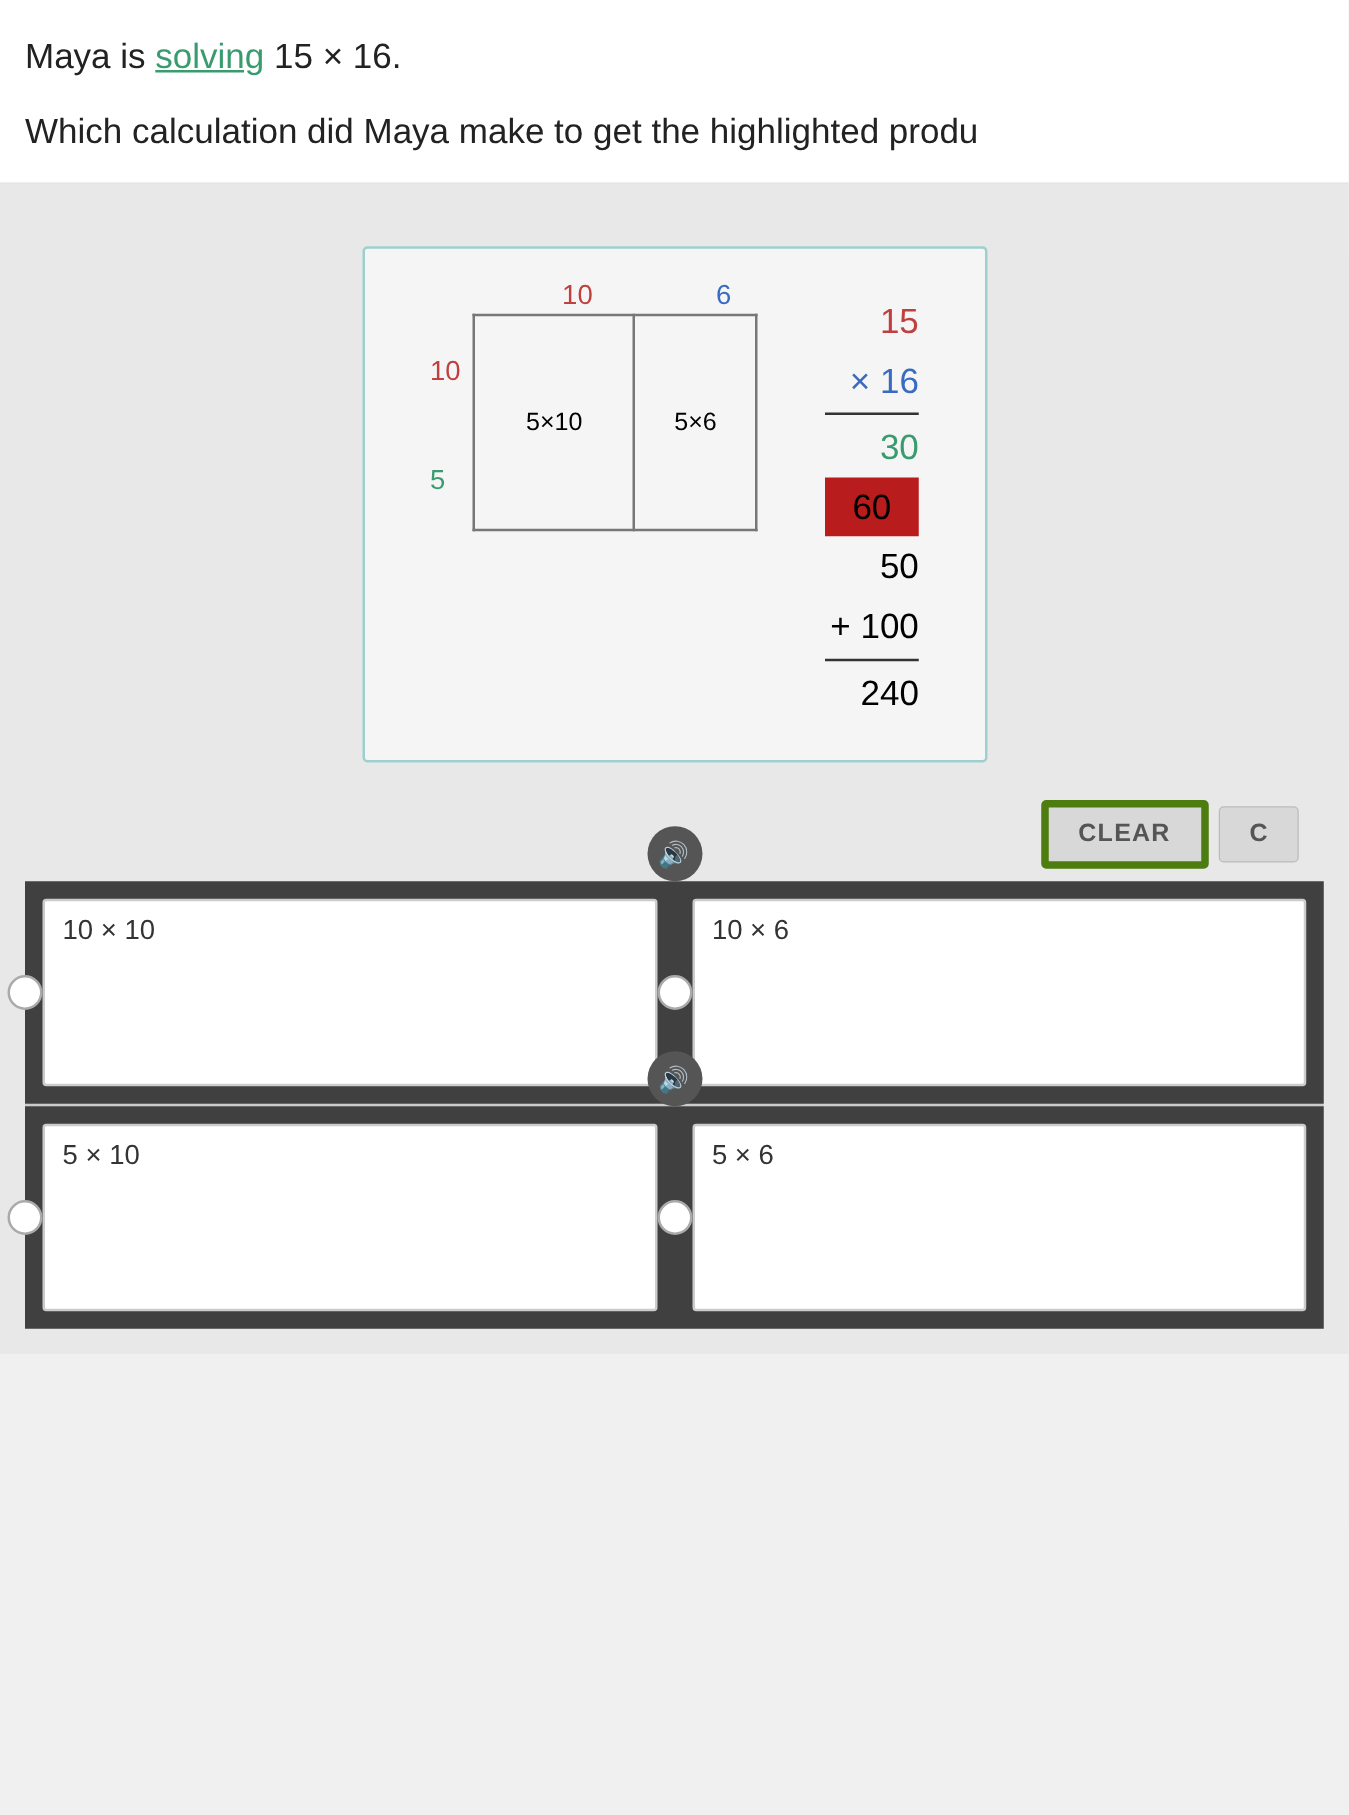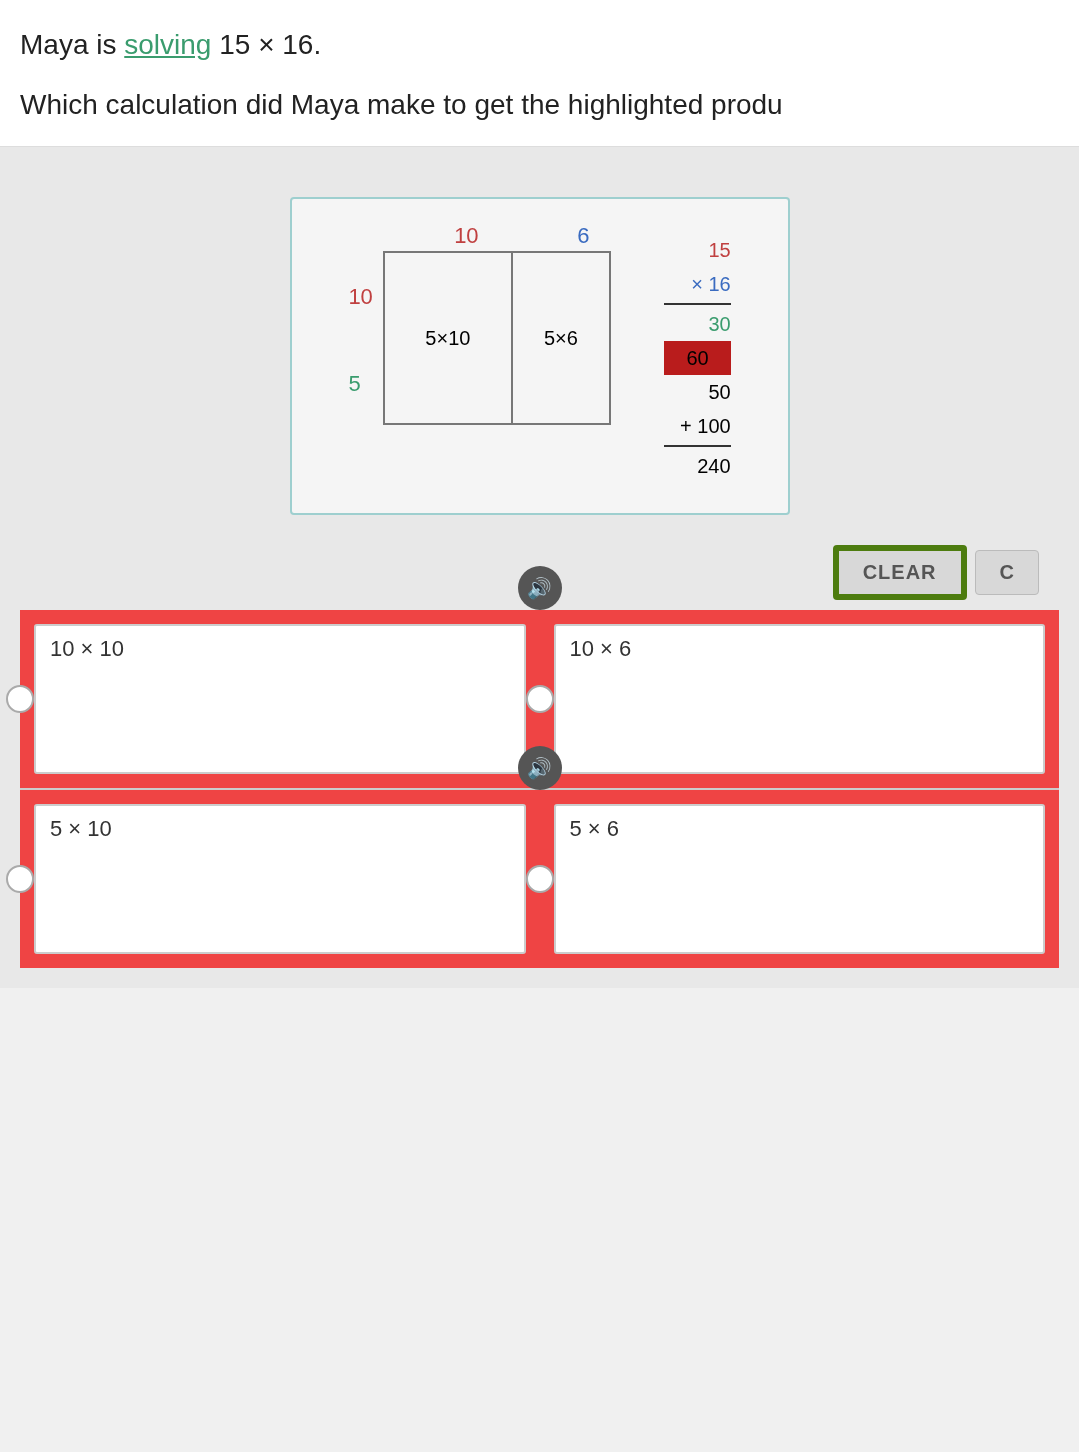--- a/index.html
+++ b/index.html
@@ -145,21 +145,21 @@
       height: 28px;
       border-radius: 50%;
       border: 2px solid #aaa;
       background: white;
       cursor: pointer;
       z-index: 5;
     }
 
     .answer-quadrant {
       padding: 14px;
-      background: #ef4444;
+      background: #404040;
       position: relative;
     }
 
     .answer-box {
       background: white;
       border: 2px solid #ccc;
       border-radius: 3px;
       min-height: 150px;
       padding: 10px 14px;
     }
@@ -242,21 +242,21 @@
     }
     .diagram-table td.w1 { width: 128px; height: 90px; }
     .diagram-table td.w2 { width: 98px; height: 90px; }
     .diagram-table td.h2 { height: 80px; }
 
     .cell-red { color: #c04040; }
     .cell-blue { color: #3a6bc0; }
     .cell-green { color: #000000; }
 
     .mb-box {
-      font-size: 20px;
+      font-size: 28px;
       line-height: 1.7;
     }
     .mb-row {
       display: flex;
       justify-content: flex-end;
     }
     .mb-hr {
       border: none;
       border-top: 2px solid #333;
       margin: 2px 0;

